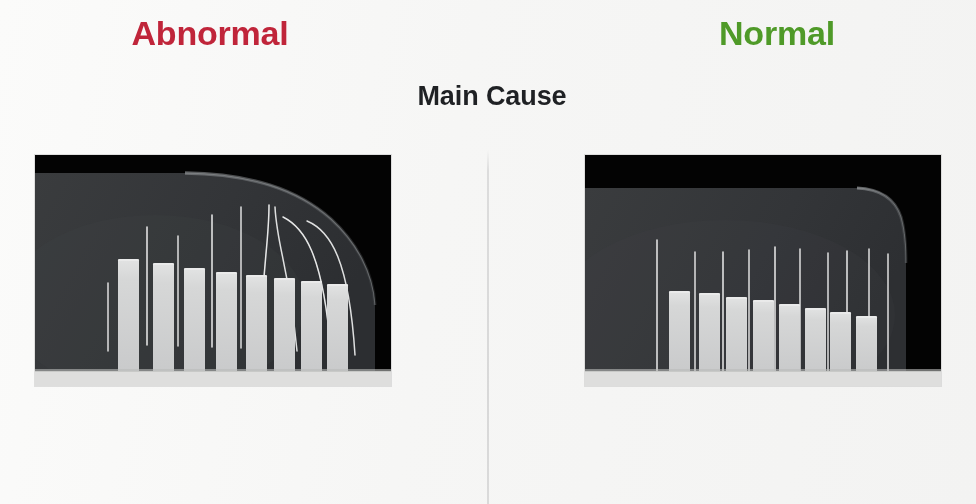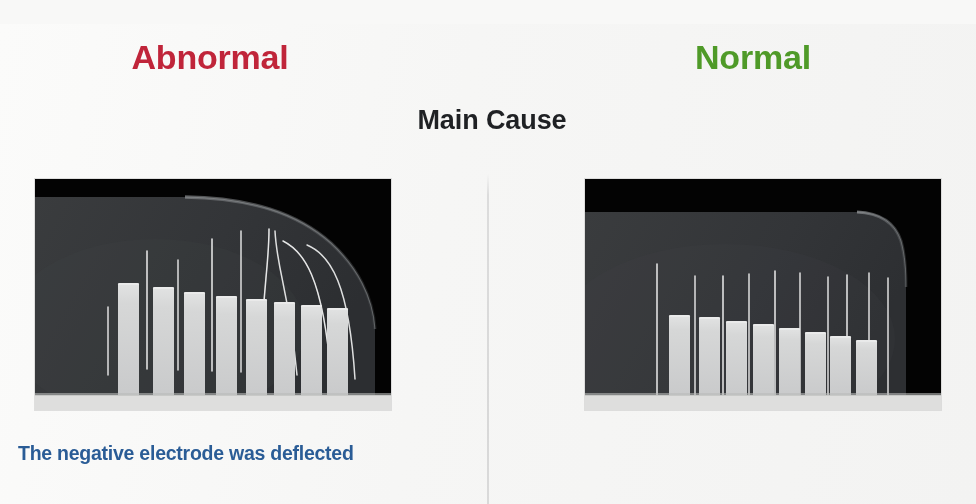--- a/index.html
+++ b/index.html
@@ -12,39 +12,38 @@
     height: 504px;
     overflow: hidden;
     background: #f8f8f7;
     font-family: "Liberation Sans", sans-serif;
     position: relative;
   }
   .page {
     position: absolute;
     inset: 0;
     background: linear-gradient(100deg, #fbfbfa 0%, #f6f6f5 45%, #f3f3f2 100%);
-    margin-top: 24px;
   }
 
   
   .label-abnormal {
     position: absolute;
     left: 0;
     top: 14px;
     width: 420px;
     text-align: center;
     font-size: 34px;
     font-weight: bold;
     letter-spacing: -0.2px;
     color: #c0253a;
     white-space: nowrap;
   }
   .label-normal {
     position: absolute;
-    left: 558px;
+    left: 582px;
     top: 14px;
     width: 390px;
     text-align: center;
     font-size: 34px;
     font-weight: bold;
     letter-spacing: -0.2px;
     color: #4f9a28;
     white-space: nowrap;
   }
   .main-cause {
@@ -261,17 +260,16 @@
         <rect x="245" y="157" width="21" height="2"></rect>
         <rect x="271" y="161" width="21" height="2"></rect>
       </g>
 
       <rect x="0" y="216" width="356" height="15" fill="#dededd"></rect>
       <rect x="0" y="214" width="356" height="3" fill="#b9bab9" opacity="0.6"></rect>
     </svg>
   </div>
 
   <div class="caption-left">
-    <span class="ln1">The negative electrode was deflected</span>
   </div>
 
 
 </div>
 
 </body></html>

